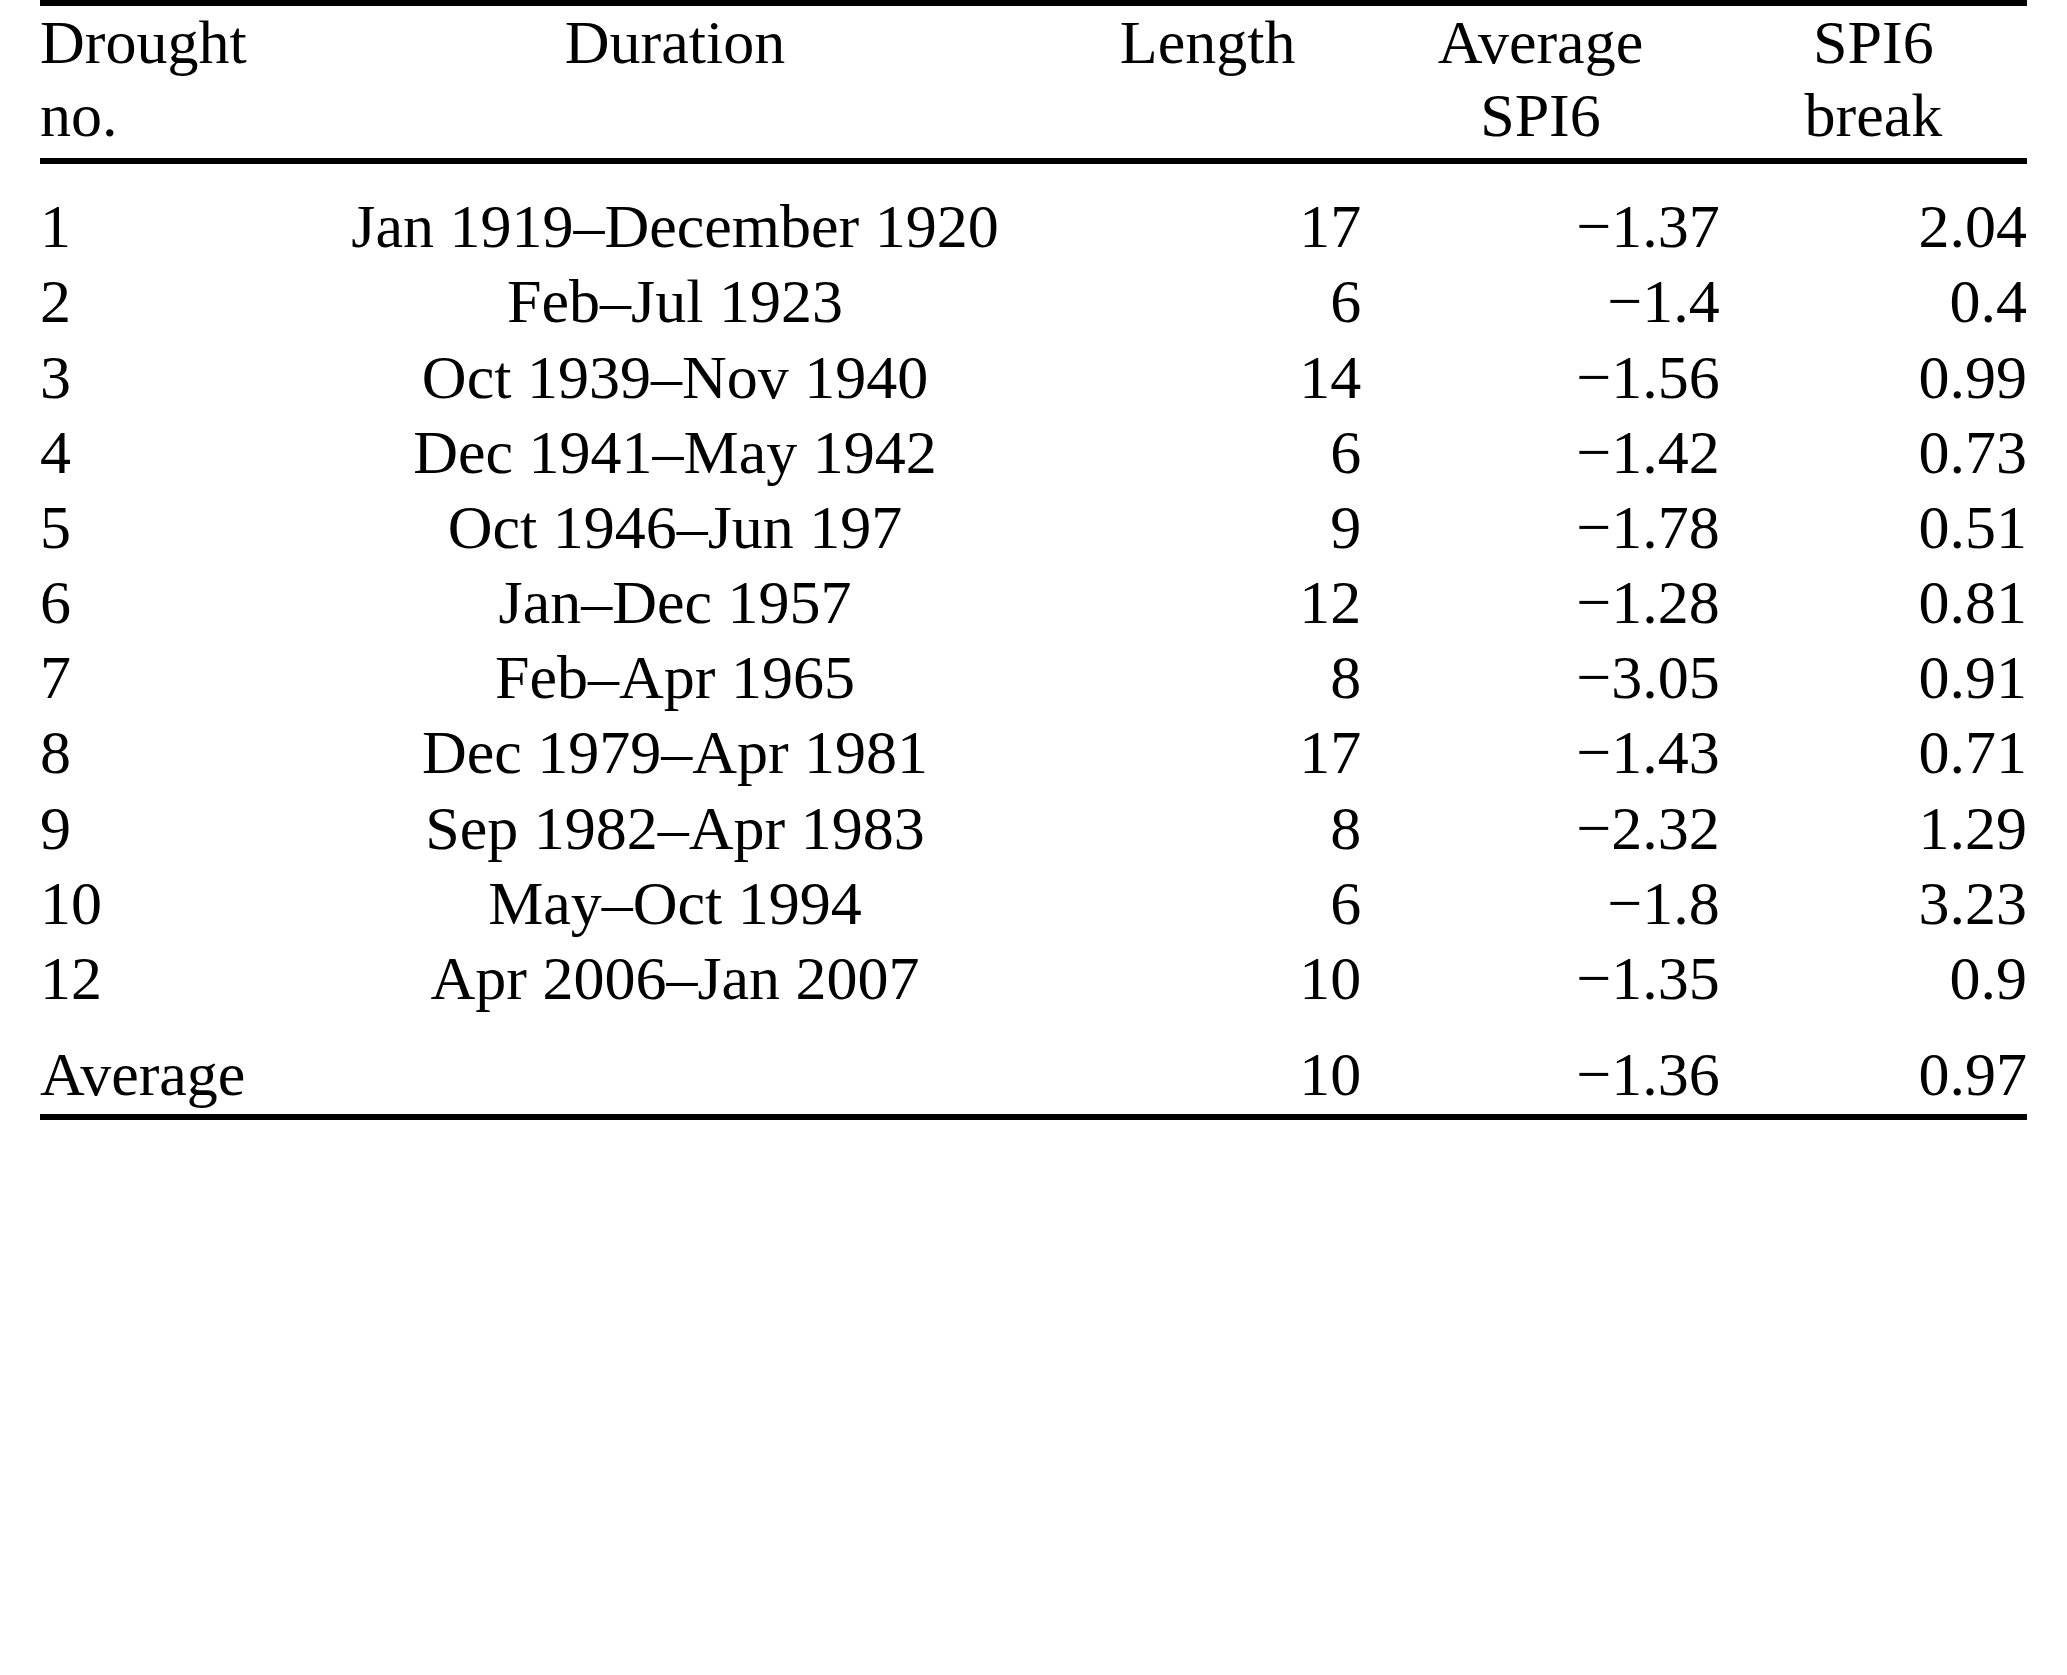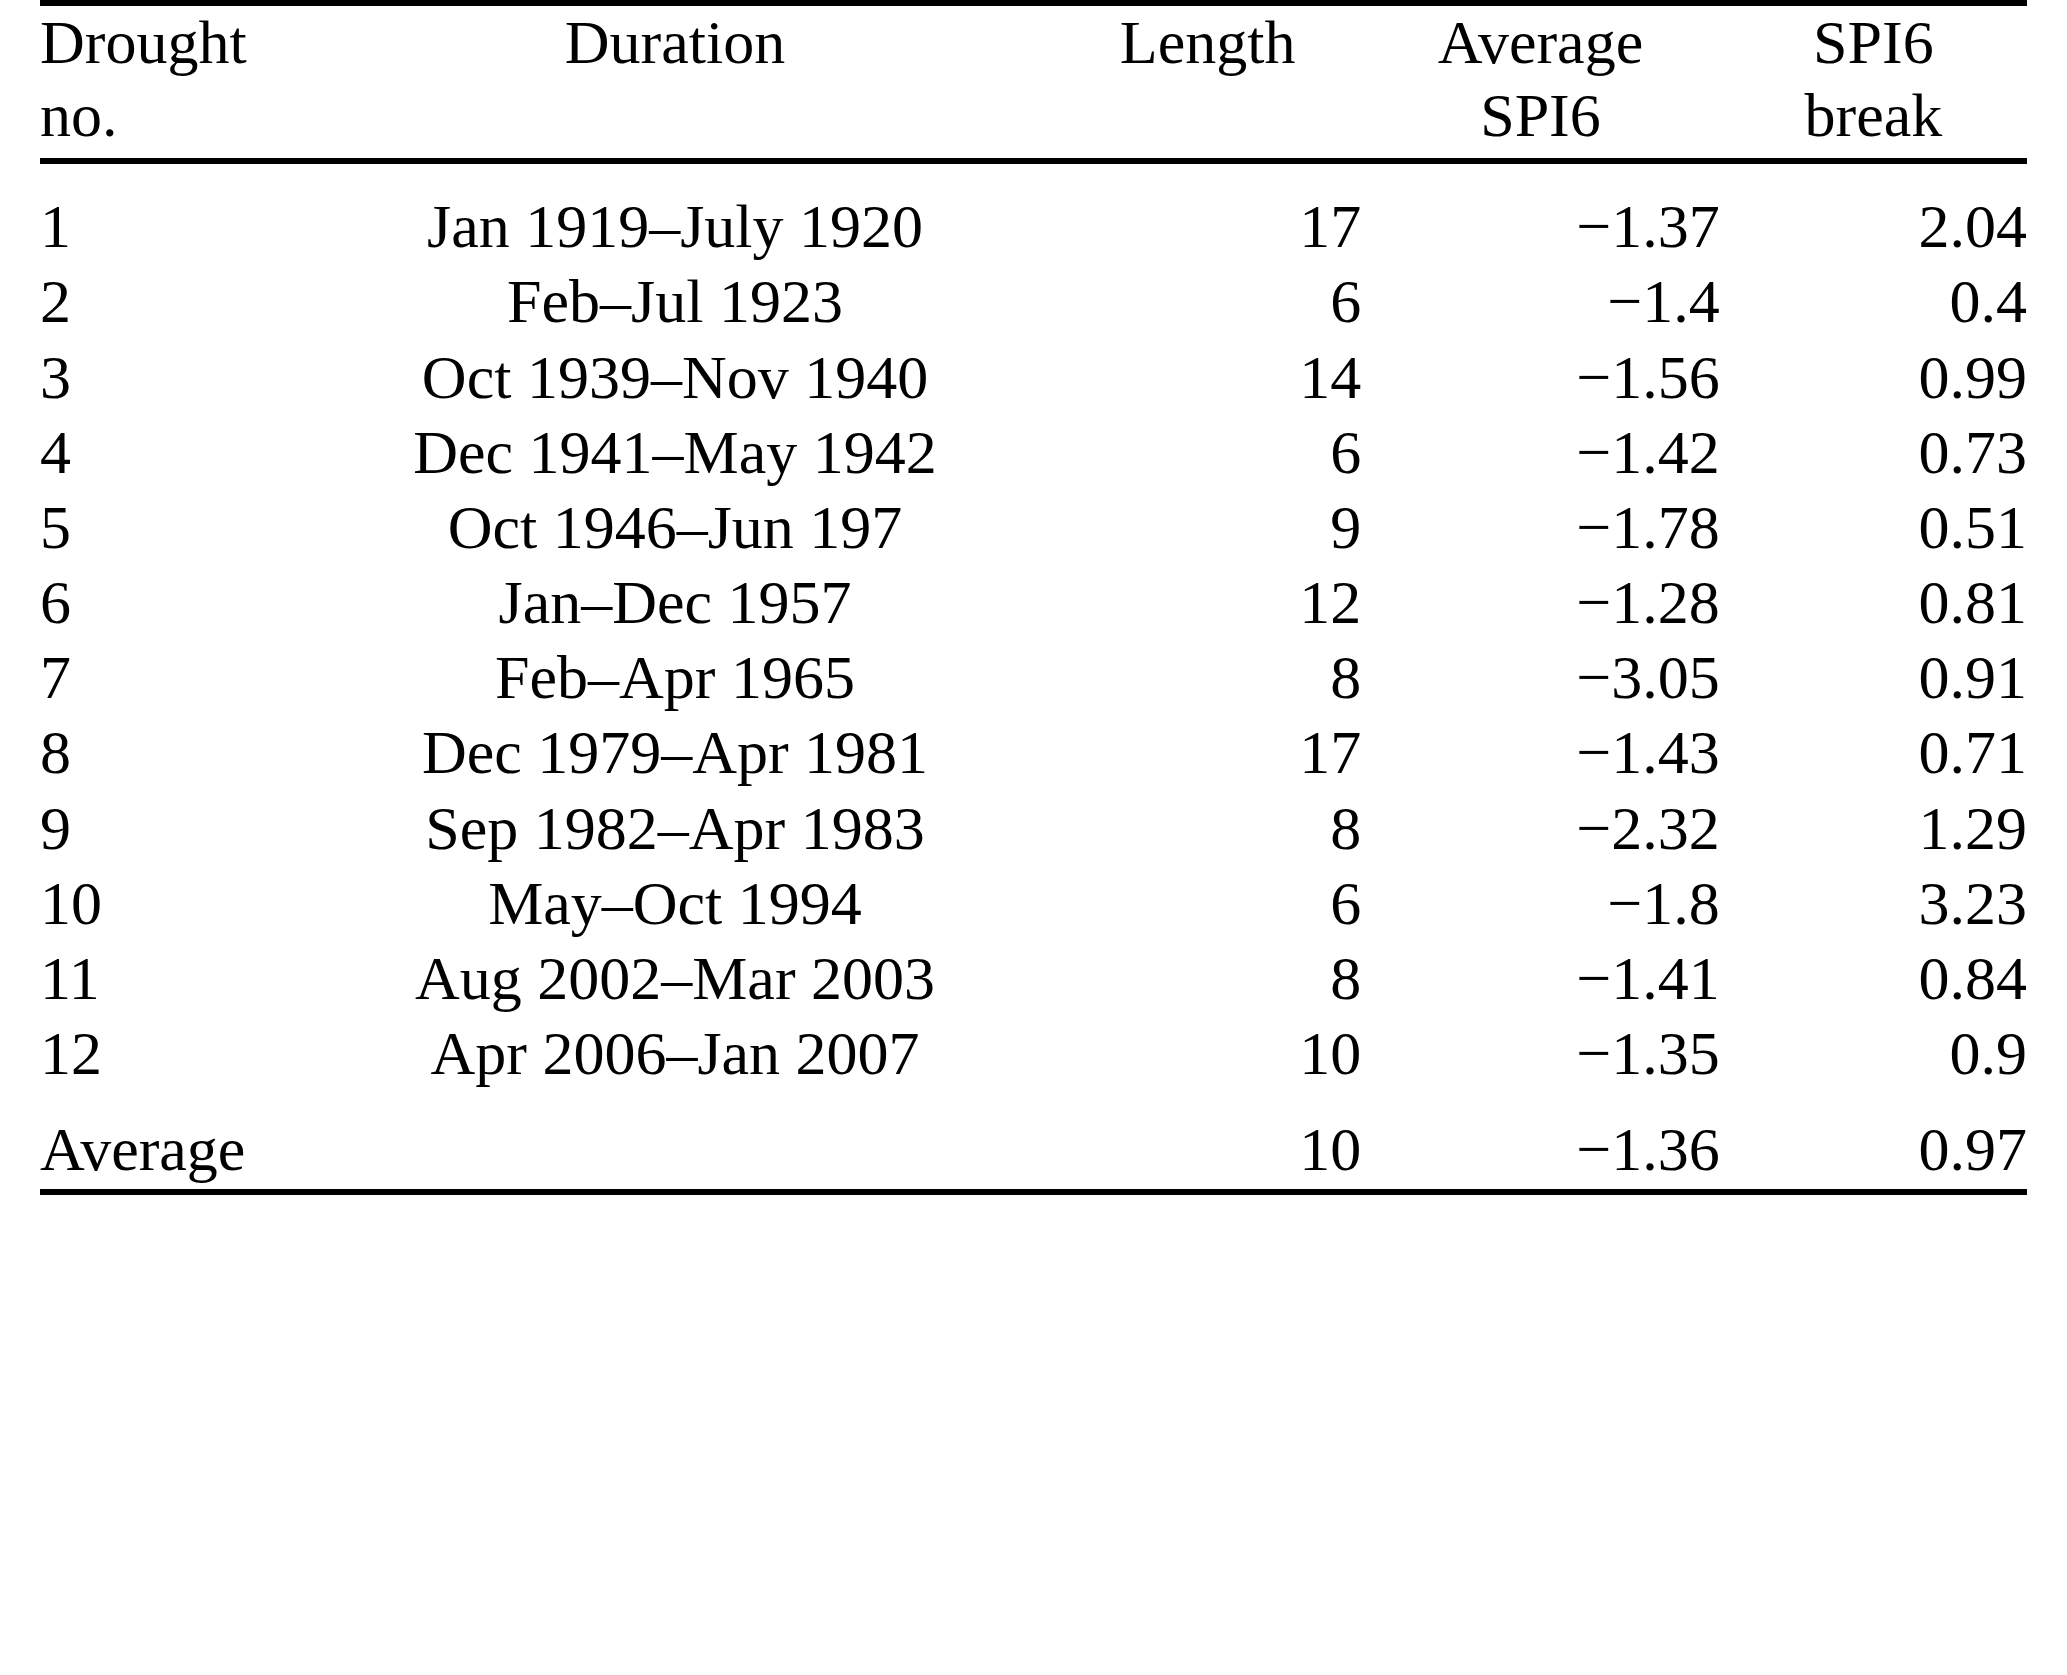--- a/index.html
+++ b/index.html
@@ -94,21 +94,21 @@
         <th class="c-brk">
           <span class="hdr-line2 hdr-right">SPI6</span>
           <span class="hdr-line2 hdr-right">break</span>
         </th>
       </tr>
     </thead>
 
     <tbody class="body-rows" id="body-rows">
         <tr>
           <td class="c-no">1</td>
-          <td class="c-dur">Jan 1919–July 1920</td>
+          <td class="c-dur">Jan 1919–December 1920</td>
           <td class="c-len">17</td>
           <td class="c-avg">−1.37</td>
           <td class="c-brk">2.04</td>
         </tr>
         <tr>
           <td class="c-no">2</td>
           <td class="c-dur">Feb–Jul 1923</td>
           <td class="c-len">6</td>
           <td class="c-avg">−1.4</td>
           <td class="c-brk">0.4</td>
@@ -163,27 +163,20 @@
           <td class="c-brk">1.29</td>
         </tr>
         <tr>
           <td class="c-no">10</td>
           <td class="c-dur">May–Oct 1994</td>
           <td class="c-len">6</td>
           <td class="c-avg">−1.8</td>
           <td class="c-brk">3.23</td>
         </tr>
         <tr>
-          <td class="c-no">11</td>
-          <td class="c-dur">Aug 2002–Mar 2003</td>
-          <td class="c-len">8</td>
-          <td class="c-avg">−1.41</td>
-          <td class="c-brk">0.84</td>
-        </tr>
-        <tr>
           <td class="c-no">12</td>
           <td class="c-dur">Apr 2006–Jan 2007</td>
           <td class="c-len">10</td>
           <td class="c-avg">−1.35</td>
           <td class="c-brk">0.9</td>
         </tr>
       </tbody>
 
     <tbody class="avg-row">
       <tr>

